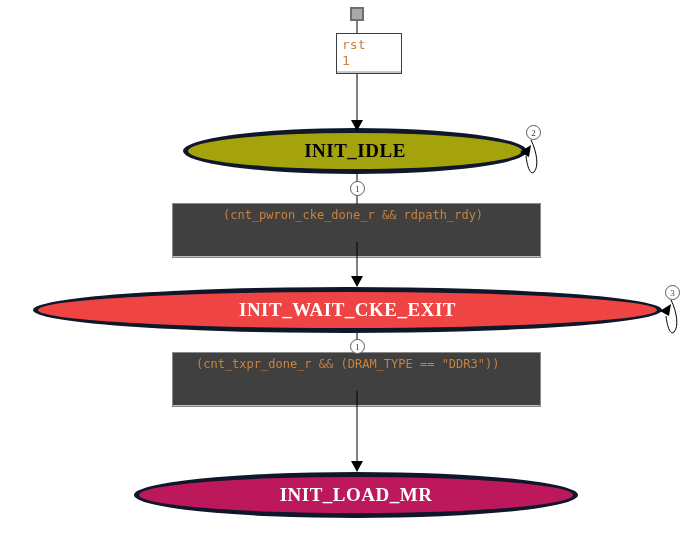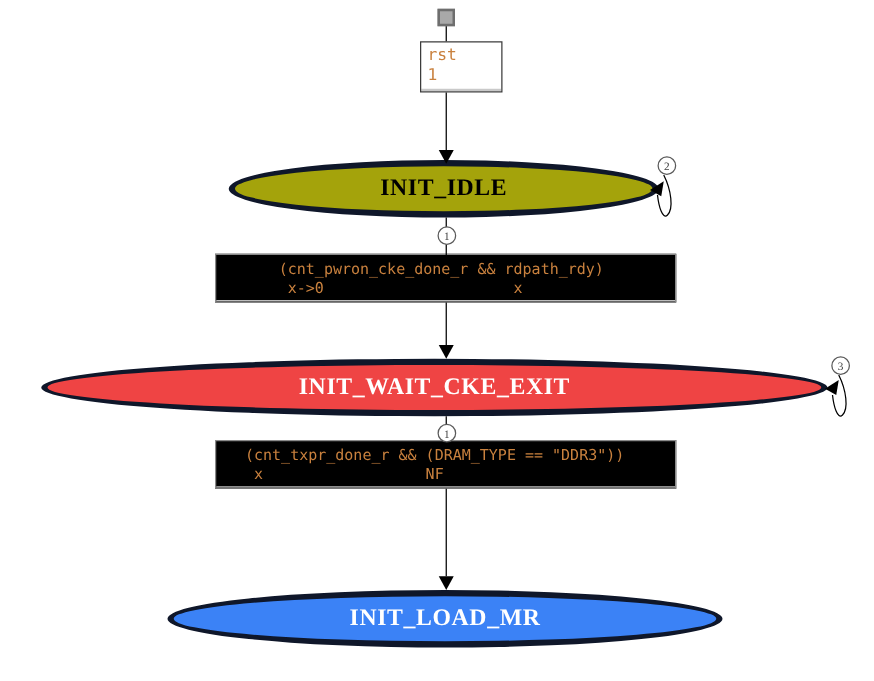--- a/index.html
+++ b/index.html
@@ -26,24 +26,24 @@
   .state{
     position:absolute;border-radius:50%;
     border:5px solid #0f172a;
     display:flex;align-items:center;justify-content:center;
     font-family:"Liberation Serif", serif;
     font-weight:bold;font-size:19px;letter-spacing:0.5px;
     z-index:2;box-sizing:border-box;
   }
   .state.idle{left:183px;top:128px;width:344px;height:46px;background:#a4a30b;color:#000000;}
   .state.wait{left:33px;top:287px;width:629px;height:46px;background:#ef4444;color:#ffffff;}
-  .state.loadmr{left:134px;top:472px;width:444px;height:46px;background:#3b82f6;color:#ffffff;}
+  .state.loadmr{left:134px;top:472px;width:444px;height:46px;background:#be185d;color:#ffffff;}
   .cond-box{
-    position:absolute;left:172px;width:369px;height:39px;
-    background:#000000;border:1px solid #8a8a8a;
+    position:absolute;left:172px;width:369px;height:55px;
+    background:#404040;border:1px solid #8a8a8a;
     box-shadow:inset 0 -1px 0 #bdbdbd;
     font-family:"DejaVu Sans Mono", monospace;
     font-size:12px;line-height:15px;color:#c9813e;
     padding-top:4px;box-sizing:border-box;z-index:2;
   }
   .cond-box .cond-line{white-space:pre;}
   .cond-box.c1{top:203px;padding-left:50px;}
   .cond-box.c2{top:352px;padding-left:23px;}
   .badge{
     position:absolute;width:13px;height:13px;border-radius:50%;
@@ -69,25 +69,23 @@
   </div>
 
   <div class="start-square"></div>
   <div class="rst-box">
     <div>rst</div>
     <div>1</div>
   </div>
 
   <div class="cond-box c1">
     <div class="cond-line">(cnt_pwron_cke_done_r &amp;&amp; rdpath_rdy)</div>
-    <div class="cond-line"> x-&gt;0                     x</div>
   </div>
   <div class="cond-box c2">
     <div class="cond-line">(cnt_txpr_done_r &amp;&amp; (DRAM_TYPE == "DDR3"))</div>
-    <div class="cond-line"> x                  NF</div>
   </div>
 
   <svg class="edges" width="699" height="545" viewBox="0 0 699 545">
     <g stroke="#000000" stroke-width="1" fill="none">
       <line x1="357" y1="21" x2="357" y2="33"></line>
       <line x1="357" y1="74" x2="357" y2="120"></line>
       <line x1="357" y1="174" x2="357" y2="204"></line>
       <line x1="357" y1="242" x2="357" y2="276"></line>
       <line x1="357" y1="333" x2="357" y2="353"></line>
       <line x1="357" y1="391" x2="357" y2="461"></line>

